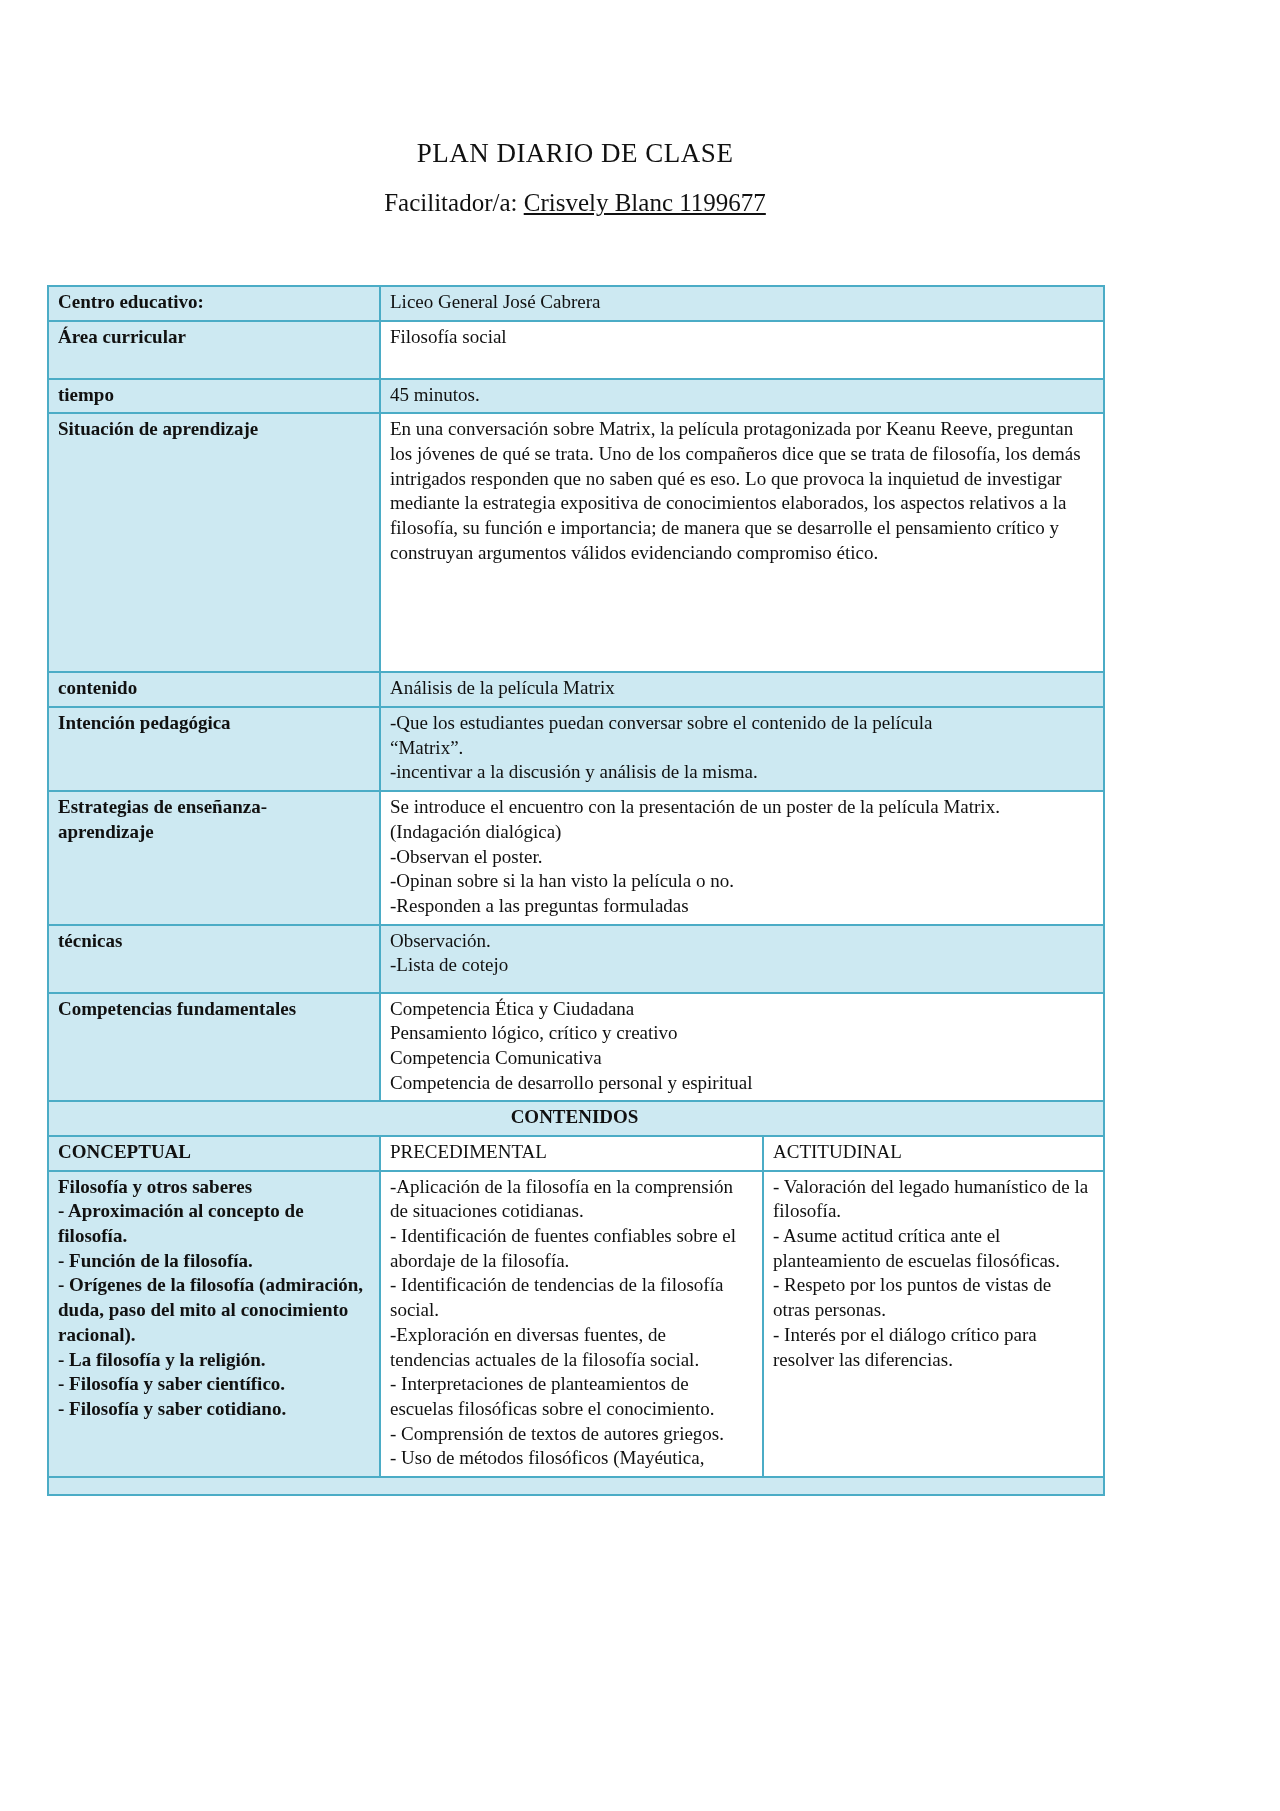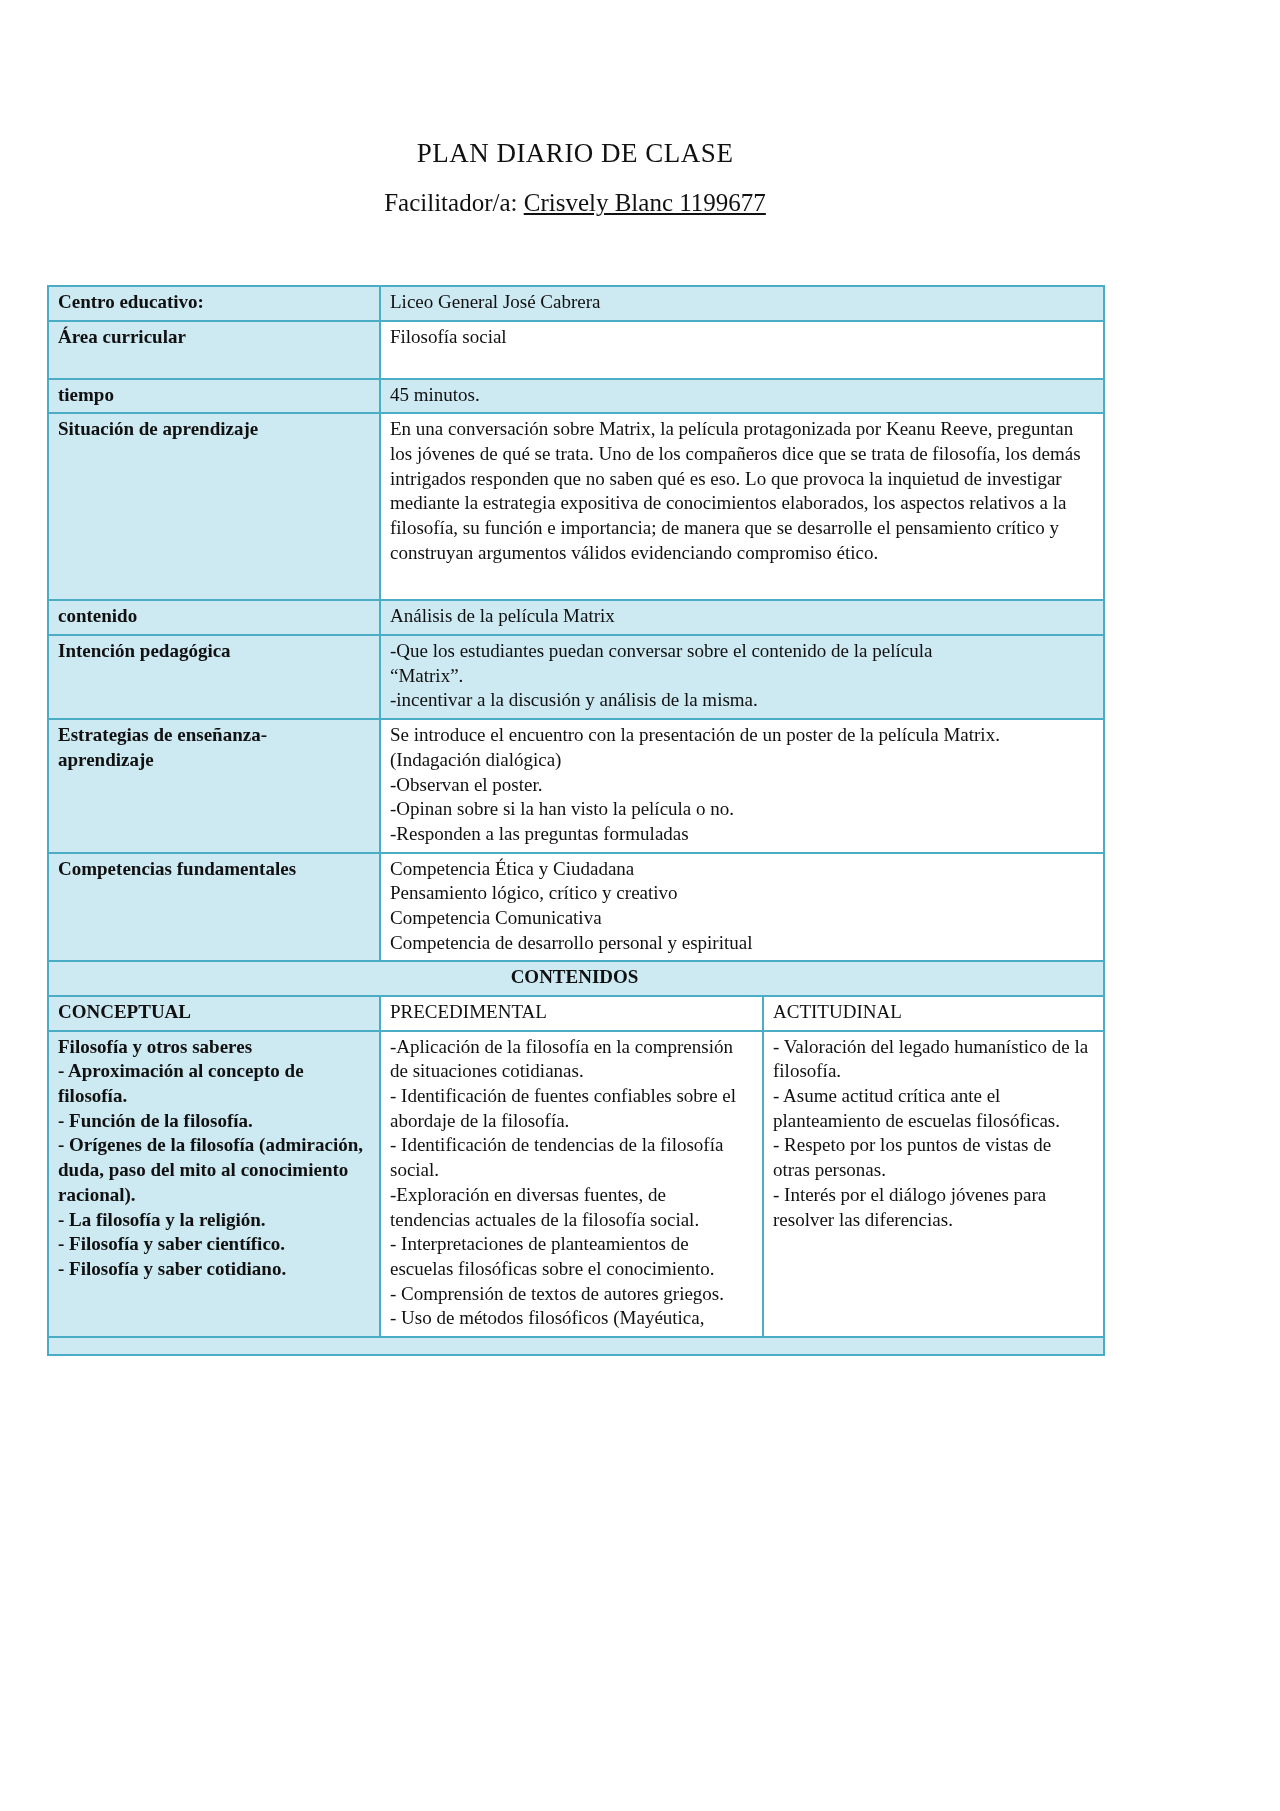--- a/index.html
+++ b/index.html
@@ -83,21 +83,21 @@
       <td class="fill lbl">Área curricular</td>
       <td colspan="2">Filosofía social</td>
     </tr>
 
 
     <tr style="height:28px">
       <td class="fill lbl">tiempo</td>
       <td class="fill" colspan="2">45 minutos.</td>
     </tr>
 
-    <tr style="height:187px">
+    <tr style="height:259px">
       <td class="fill lbl pt-xl">Situación de aprendizaje</td>
       <td class="pt-lg" colspan="2">En una conversación sobre Matrix, la película protagonizada por Keanu Reeve, preguntan los jóvenes de qué se trata. Uno de los compañeros dice que se trata de filosofía, los demás intrigados responden que no saben qué es eso. Lo que provoca la inquietud de investigar mediante la estrategia expositiva de conocimientos elaborados, los aspectos relativos a la filosofía, su función e importancia; de manera que se desarrolle el pensamiento crítico y construyan argumentos válidos evidenciando compromiso ético.</td>
     </tr>
 
     <tr style="height:28px">
       <td class="fill lbl">contenido</td>
       <td class="fill" colspan="2">Análisis de la película Matrix</td>
     </tr>
 
     <tr style="height:76px">
@@ -110,20 +110,25 @@
     <tr style="height:126px">
       <td class="fill lbl ml">Estrategias de enseñanza-
 aprendizaje</td>
       <td class="ml" colspan="2">Se introduce el encuentro con la presentación de un poster de la película Matrix.
 (Indagación dialógica)
 -Observan el poster.
 -Opinan sobre si la han visto la película o no.
 -Responden a las preguntas formuladas</td>
     </tr>
 
+    <tr style="height:68px">
+      <td class="fill lbl">técnicas</td>
+      <td class="fill ml" colspan="2">Observación.
+-Lista de cotejo</td>
+    </tr>
 
     <tr style="height:108px">
       <td class="fill lbl">Competencias fundamentales</td>
       <td class="ml" colspan="2">Competencia Ética y Ciudadana
 Pensamiento lógico, crítico y creativo
 Competencia Comunicativa
 Competencia de desarrollo personal y espiritual</td>
     </tr>
 
     <tr style="height:28px">
@@ -147,21 +152,21 @@
       <td class="ml">-Aplicación de la filosofía en la comprensión de situaciones cotidianas.
 - Identificación de fuentes confiables sobre el abordaje de la filosofía.
 - Identificación de tendencias de la filosofía social.
 -Exploración en diversas fuentes, de tendencias actuales de la filosofía social.
 - Interpretaciones de planteamientos de escuelas filosóficas sobre el conocimiento.
 - Comprensión de textos de autores griegos.
 - Uso de métodos filosóficos (Mayéutica,</td>
       <td class="ml pt-md">- Valoración del legado humanístico de la filosofía.
 - Asume actitud crítica ante el planteamiento de escuelas filosóficas.
 - Respeto por los puntos de vistas de otras personas.
-- Interés por el diálogo jóvenes para resolver las diferencias.</td>
+- Interés por el diálogo crítico para resolver las diferencias.</td>
     </tr>
 
     <tr style="height:18px">
       <td class="fill" colspan="3"></td>
     </tr>
 
   </tbody>
     </table>
 
 </div>

